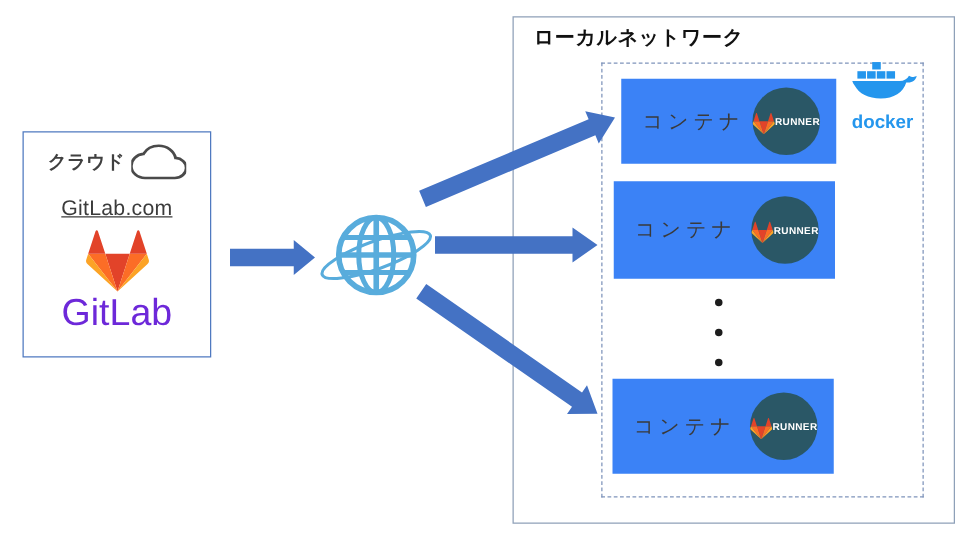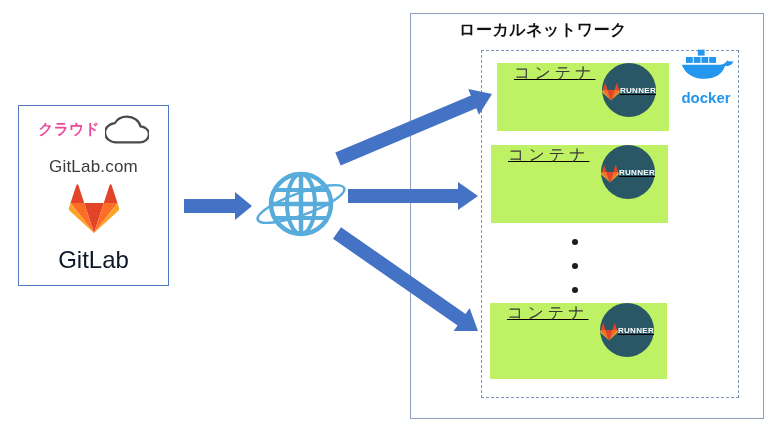--- a/index.html
+++ b/index.html
@@ -14,65 +14,65 @@
   .cloud-box {
     position: absolute; left: 18px; top: 105px;
     width: 149px; height: 179px;
     background: #ffffff;
     border: 1.5px solid #4f79c0;
   }
   .cloud-header {
     margin-top: 9px;
     display: flex; align-items: center; justify-content: center; gap: 5px;
   }
-  .cloud-title { font-size: 15px; font-weight: bold; color: #ec4899; }
+  .cloud-title { font-size: 15px; font-weight: bold; color: #404040; }
   .cloud-glyph { width: 44px; height: 29px; }
   .service-name {
     margin-top: 13px; text-align: center;
-    font-size: 17px; color: #3b3b3b; letter-spacing: .2px;
+    font-size: 17px; color: #3b3b3b; letter-spacing: .2px; text-decoration: underline;
   }
   .tanuki-big { display:block; margin: 7px auto 0 auto; width: 58px; height: 50px; }
   .gitlab-wordmark {
-    text-align: center; font-size: 24px; color: #0f172a;
-    margin-top: 12px; letter-spacing: 0px;
+    text-align: center; font-size: 30px; color: #6d28d9;
+    margin-top: 0px; letter-spacing: 0px;
   }
   
   .globe-svg { position: absolute; left: 246px; top: 147px; width: 110px; height: 112px; }
   
   .network-box {
     position: absolute; left: 410px; top: 13px;
     width: 352px; height: 404px;
     background: #ffffff;
     border: 1.5px solid #8ea0b8;
   }
   .network-title {
     position: absolute; left: 427px; top: 20px;
-    font-size: 16px; font-weight: bold; color: #111111; letter-spacing: .5px; margin-left: 32px;
+    font-size: 16px; font-weight: bold; color: #111111; letter-spacing: .5px;
   }
   .dashed-box {
     position: absolute; left: 481px; top: 50px;
     width: 256px; height: 346px;
     border: 1.6px dashed #7f94bb;
     background: #ffffff;
   }
   
   .docker-block {
     position: absolute; left: 671px; top: 46px; width: 70px;
     text-align: center;
   }
   .docker-glyph { width: 58px; height: 42px; display:block; margin: 0 auto; }
   .docker-label {
     font-size: 15px; font-weight: bold; color: #2496ed; margin-top: 1px;
   }
   
   .container-box {
     position: absolute;
-    background: #bef264;
-    display: flex; justify-content: space-between;
-    padding: 0 13px 0 17px; box-sizing: border-box; text-decoration: underline;
+    background: #3b82f6;
+    display: flex; align-items: center; justify-content: space-between;
+    padding: 0 13px 0 17px; box-sizing: border-box;
   }
   .container-1 { left: 497px; top: 63px;  width: 172px; height: 68px; }
   .container-2 { left: 491px; top: 145px; width: 177px; height: 78px; }
   .container-3 { left: 490px; top: 303px; width: 177px; height: 76px; }
   .container-label {
     font-size: 16px; color: #3a3a3a; letter-spacing: 4px; white-space: nowrap;
   }
   .runner-icon {
     width: 54px; height: 54px; border-radius: 50%;
     background: #2a5766; flex: 0 0 auto;

